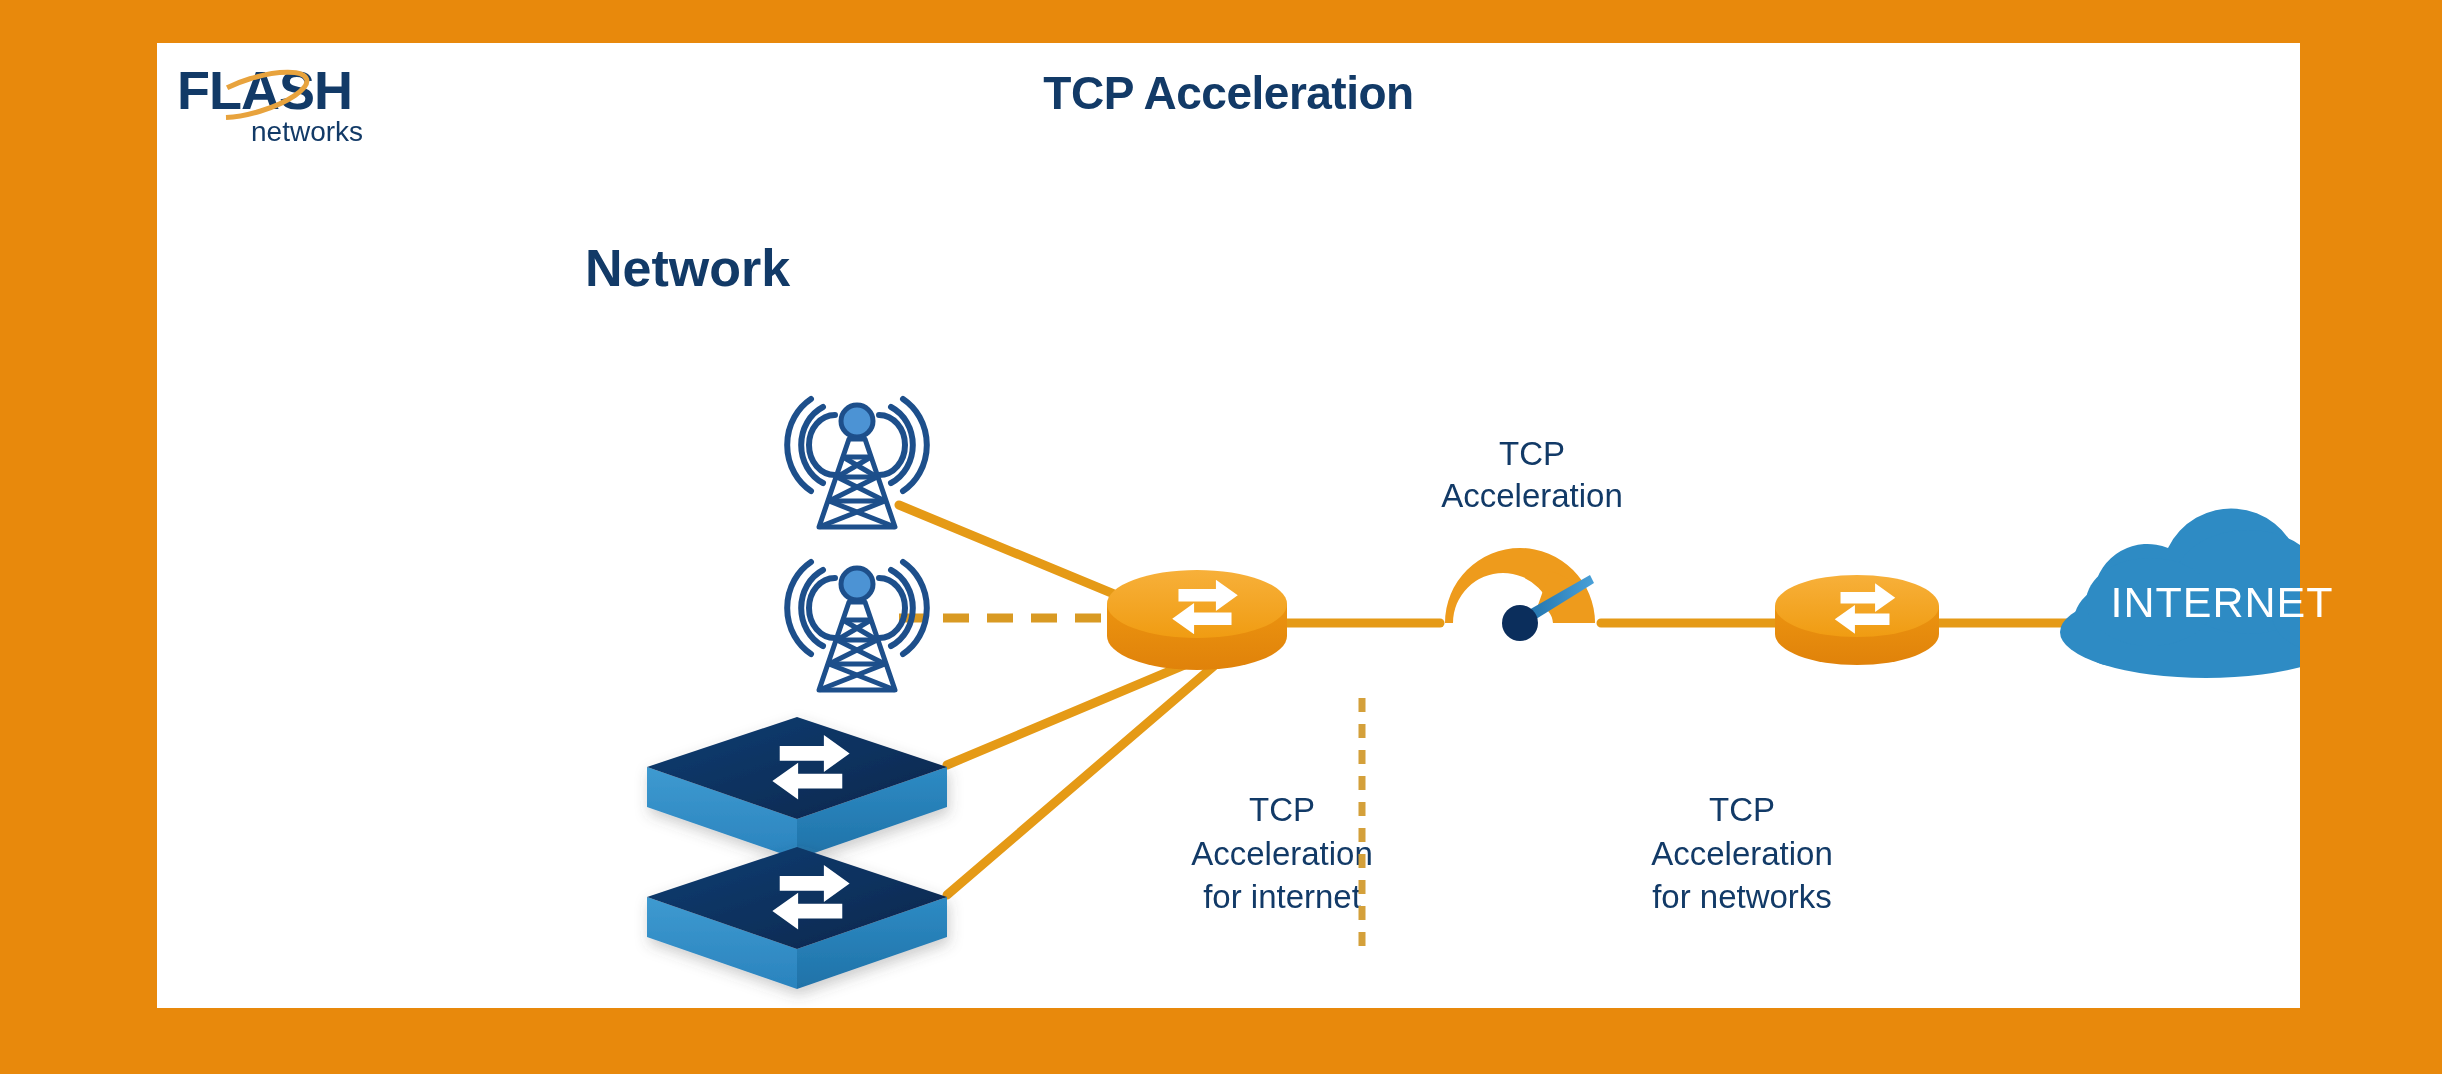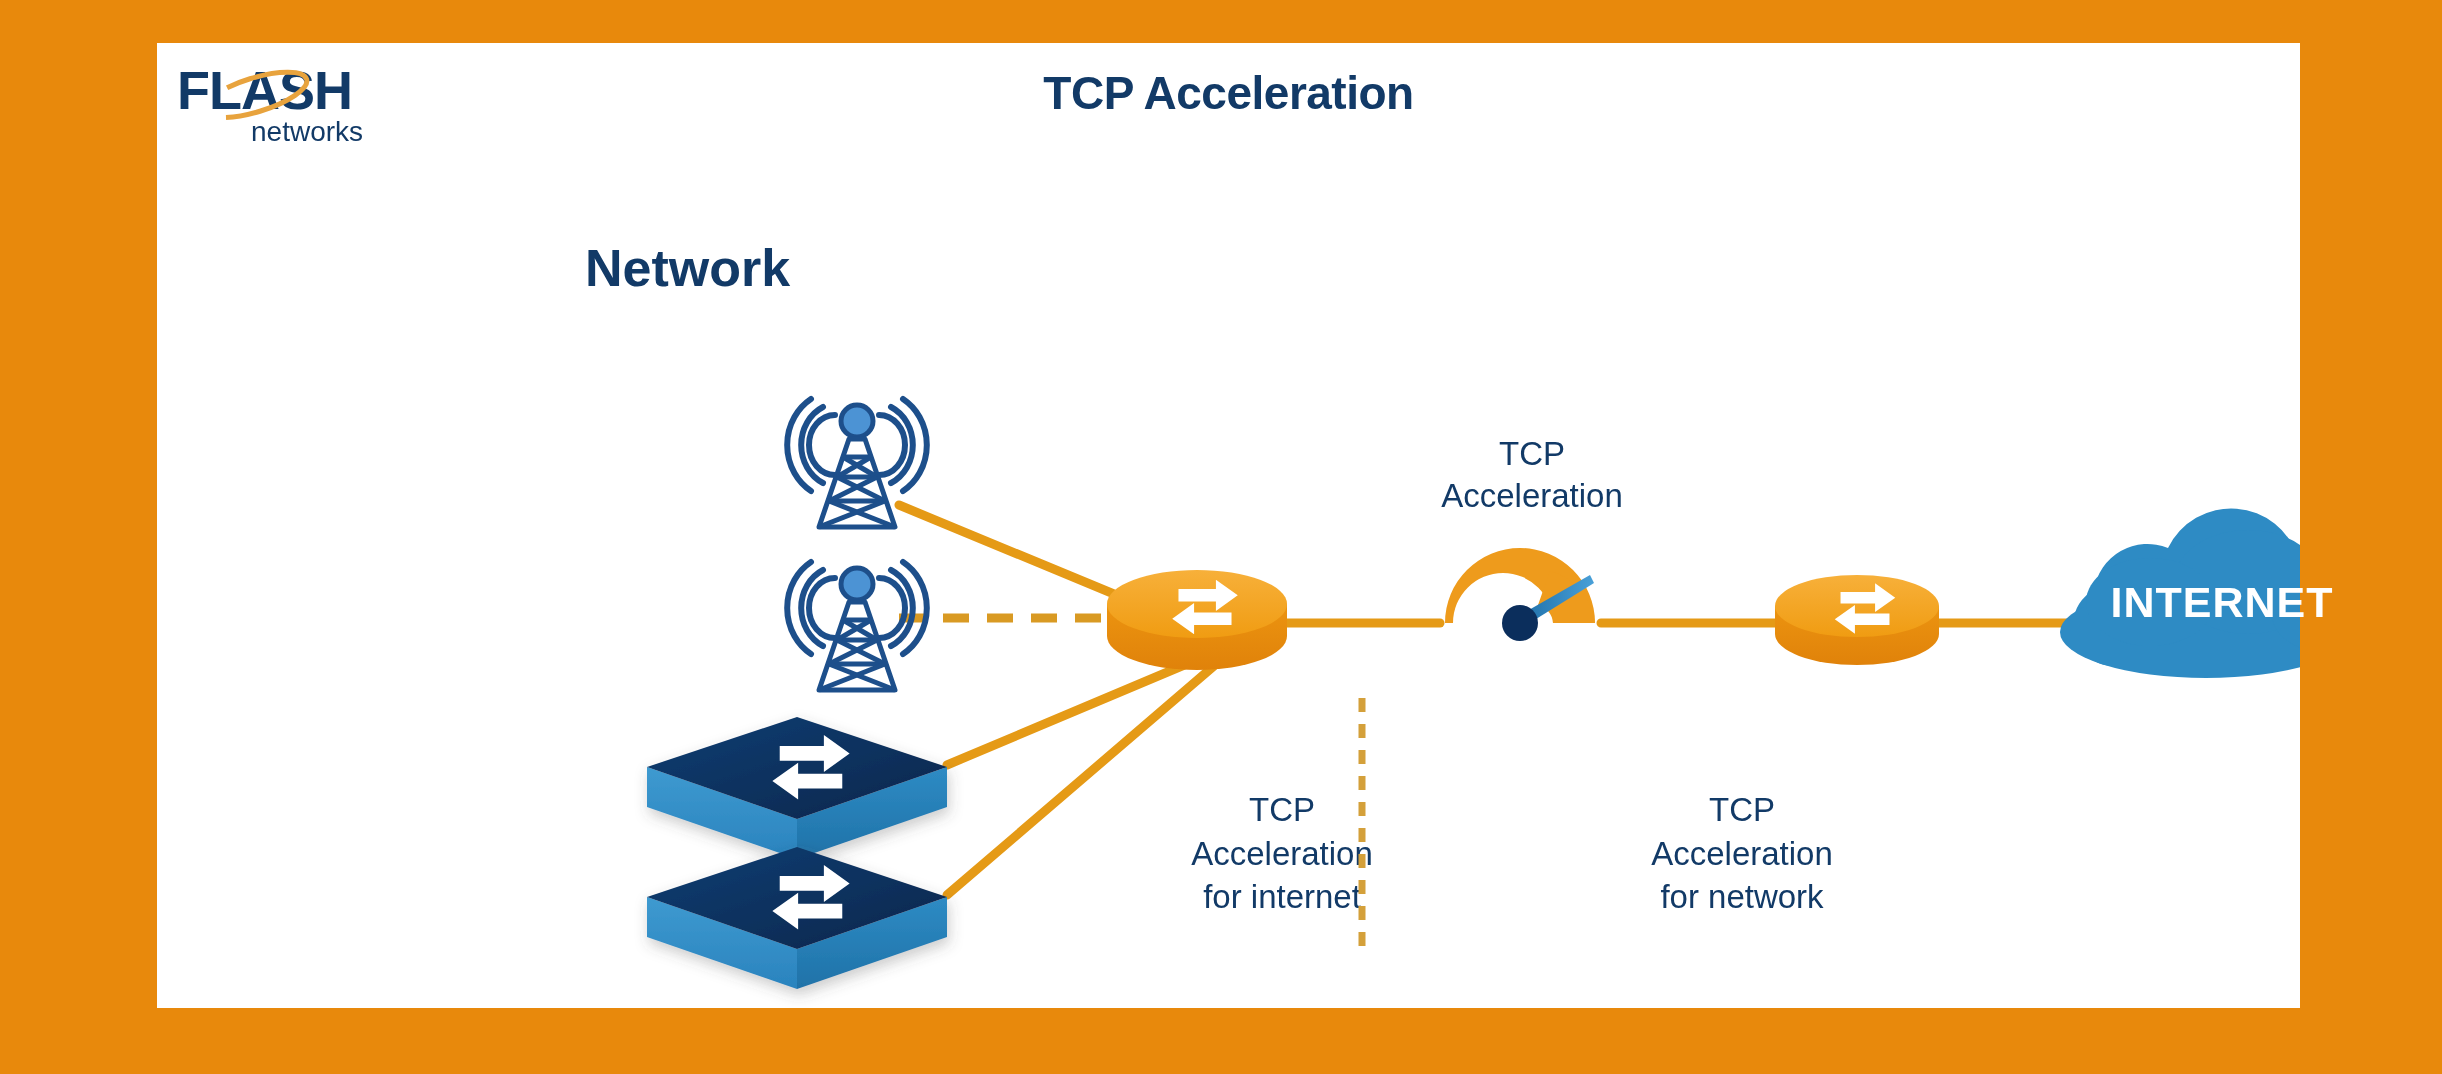--- a/index.html
+++ b/index.html
@@ -109,21 +109,21 @@
     color: #123A67;
     line-height: 1.32;
   }
   #internet-text {
     position: absolute;
     left: 1905px;
     top: 535px;
     width: 320px;
     text-align: center;
     font-size: 43px;
-    font-weight: 700;
+    font-weight: 400;
     color: #FFFFFF;
     letter-spacing: 1px;
     pointer-events: none;
   }
 
   
   #scene {
     position: absolute;
     left: 0;
     top: 0;
@@ -161,21 +161,21 @@
 
     <div id="label-network-acc">
       <div>TCP</div>
       <div>Acceleration</div>
       <div>for internet</div>
     </div>
 
     <div id="label-internet-acc">
       <div>TCP</div>
       <div>Acceleration</div>
-      <div>for network</div>
+      <div>for networks</div>
     </div>
 
     <svg id="scene" viewBox="0 0 2143 965" xmlns="http://www.w3.org/2000/svg">
 
       <defs>
 
         <linearGradient id="routerTop" x1="0" y1="0" x2="0" y2="1">
           <stop offset="0%" stop-color="#F7B03A"></stop>
           <stop offset="100%" stop-color="#F09C12"></stop>
         </linearGradient>

